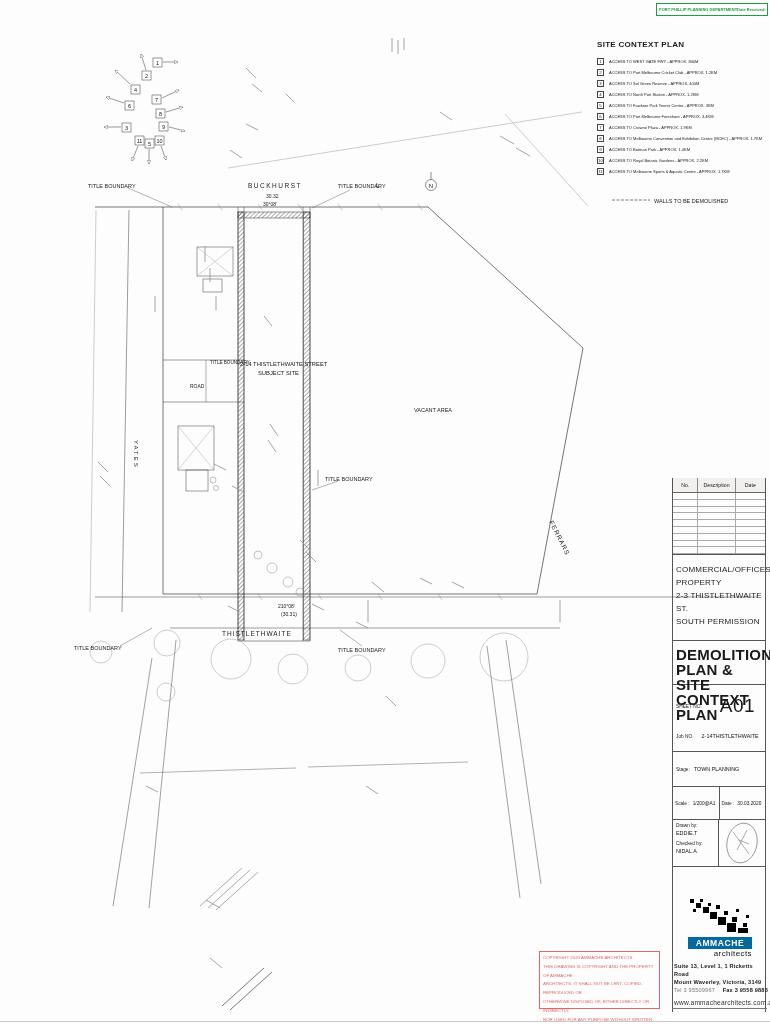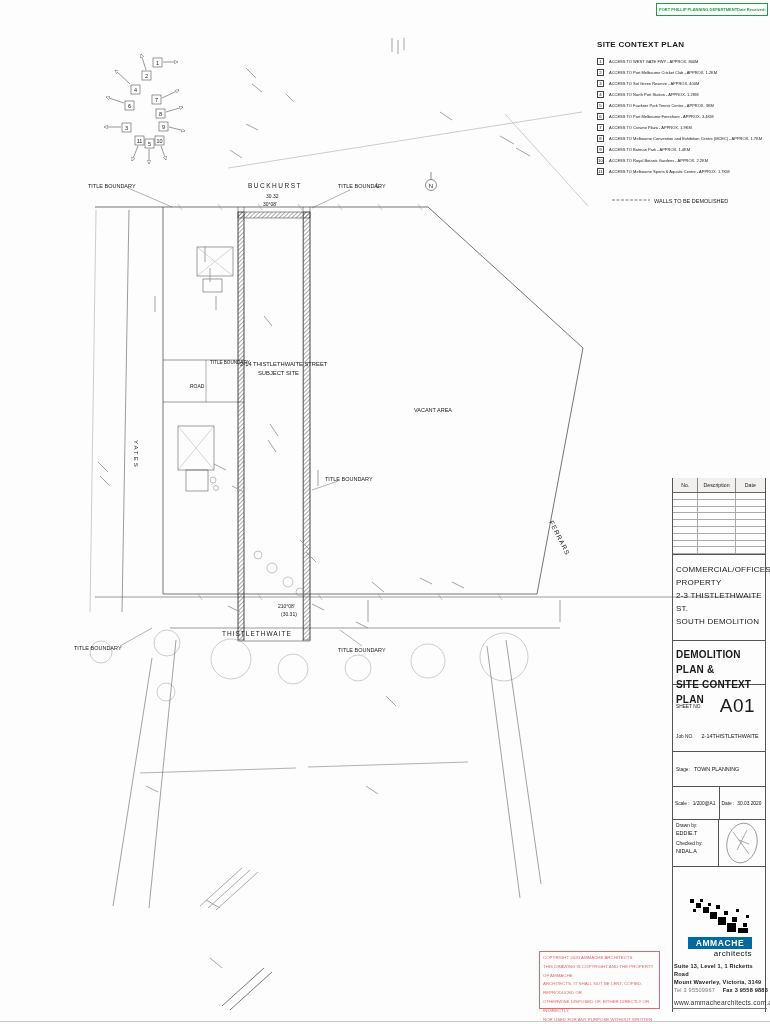--- a/index.html
+++ b/index.html
@@ -38,21 +38,21 @@
   .rev-head { display:flex; height:15px; background:#f1f0ee; border-bottom:0.7px solid #666; }
   .rev-head > div { display:flex; align-items:center; justify-content:center;
     border-right:0.6px solid #888; background-image:radial-gradient(#d8d6d2 0.4px, transparent 0.4px);
     background-size:2px 2px; }
   .rev-head > div:last-child, .rev-row > div:last-child { border-right:none; }
   .c-no{width:26px;} .c-desc{width:38px;} .c-date{width:30px;}
   .rev-row { display:flex; height:6.8px; border-bottom:0.5px solid #aaa; }
   .rev-row > div { border-right:0.5px solid #aaa; }
   .project { height:86px; padding:8px 3px 0 3px; font-size:8px; line-height:13px;
              letter-spacing:.2px; border-bottom:0.8px solid #555; }
-  .dwg-title { height:44px; padding:6px 3px 0 3px; font-size:10px; font-weight:bold;
+  .dwg-title { height:44px; padding:6px 3px 0 3px; font-size:15px; font-weight:bold;
                line-height:15px; letter-spacing:.2px; }
   .sheetjob { height:67px; padding:4px 3px; }
   .lbl { font-size:4.8px; color:#222; }
   .val { font-size:5.4px; color:#111; }
   .sheet-row { display:flex; align-items:center; margin-top:6px; }
   .sheet-no { font-size:19px; letter-spacing:.5px; margin-left:18px; }
   .job-row { display:flex; align-items:center; margin-top:16px; }
   .job-row .val { margin-left:8px; }
   .stage { height:35px; display:flex; align-items:center; padding:0 3px; gap:4px; }
   .split { display:flex; height:33px; }
@@ -412,21 +412,21 @@
         <div class="c-no"></div>
         <div class="c-desc"></div>
         <div class="c-date"></div>
       </div>
   </div>
 
   <div class="project">
     <div>COMMERCIAL/OFFICES</div>
     <div>PROPERTY</div>
     <div>2-3 THISTLETHWAITE ST.</div>
-    <div>SOUTH DEMOLITION</div>
+    <div>SOUTH PERMISSION</div>
   </div>
 
   <div class="tb-sec dwg-title">
     <div>DEMOLITION PLAN &amp;</div>
     <div>SITE CONTEXT PLAN</div>
   </div>
 
   <div class="tb-sec sheetjob">
     <div class="sheet-row">
       <span class="lbl">SHEET NO.</span>

